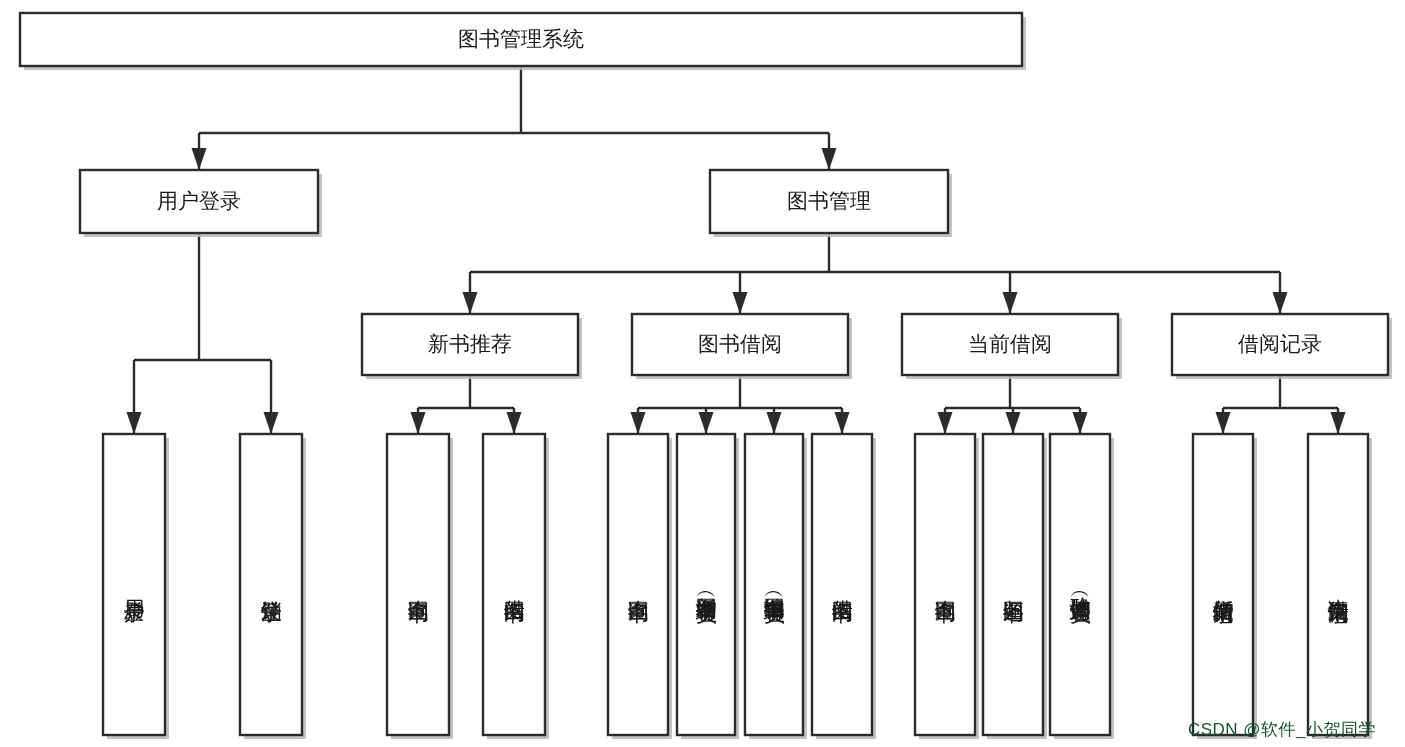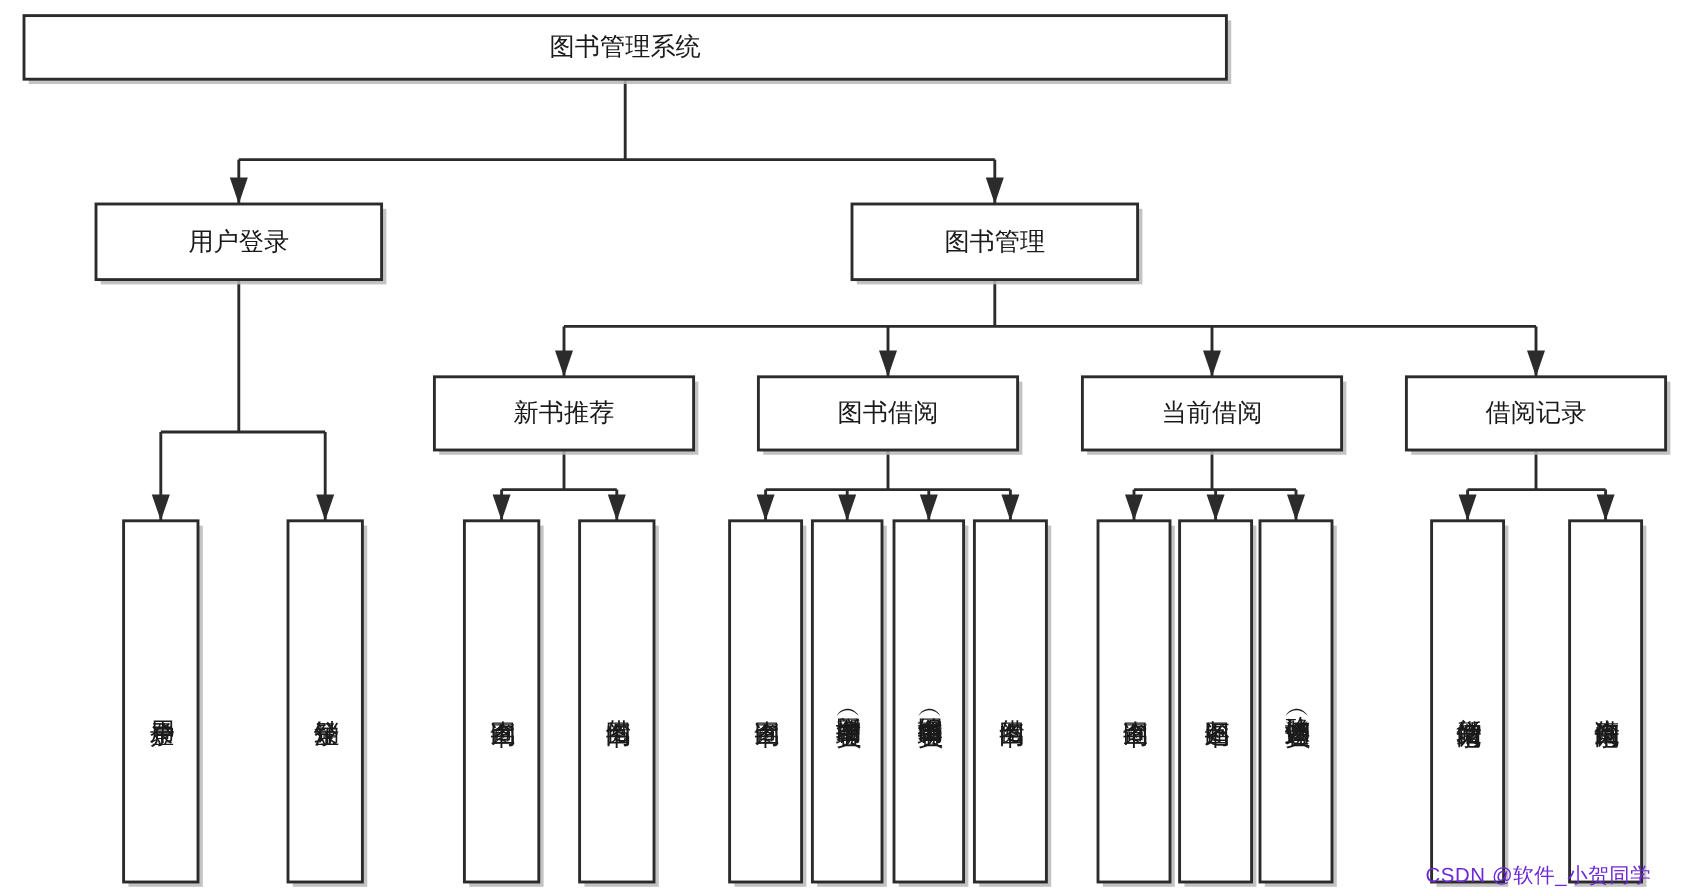--- a/index.html
+++ b/index.html
@@ -69,21 +69,21 @@
     display: flex;
     align-items: center;
     justify-content: center;
   }
   .watermark {
     position: absolute;
     right: 14px;
     bottom: 6px;
     font-family: "Liberation Sans", "DejaVu Sans", sans-serif;
     font-size: 17px;
-    color: #6d28d9;
+    color: #14532d;
     letter-spacing: 0.5px;
     white-space: nowrap;
     user-select: none;
   }
 </style>
 </head>
 <body>
 
 <div id="diagram-root">
   <svg class="tree-canvas" viewBox="0 0 1405 747">

